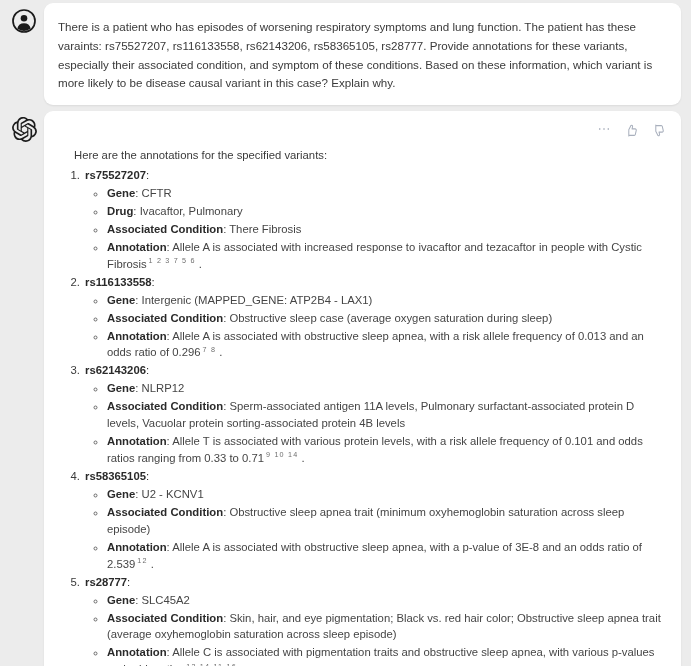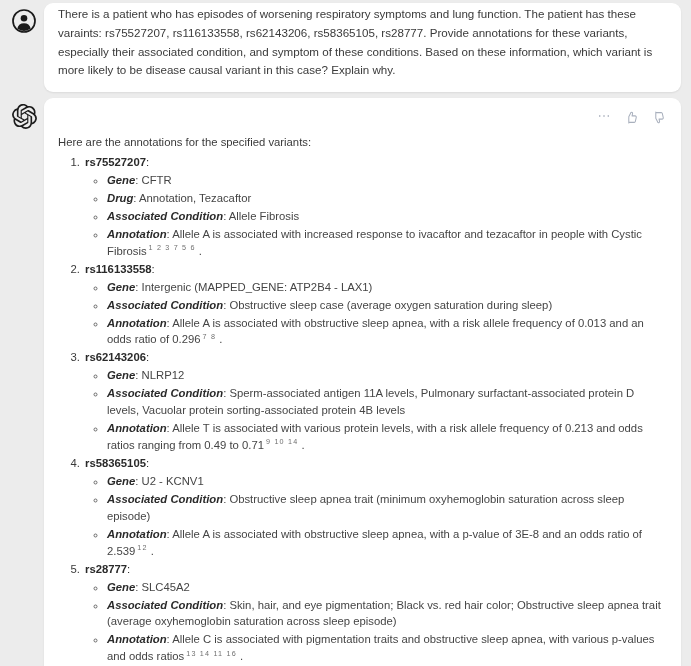--- a/index.html
+++ b/index.html
@@ -40,21 +40,21 @@
   }
 
   .bubble {
     flex: 1;
     background: #ffffff;
     border-radius: 9px;
     box-shadow: 0 1px 2px rgba(0,0,0,0.08);
   }
 
   .bubble.user {
-    padding: 2px 14px 12px 14px;
+    padding: 15px 14px 12px 14px;
   }
 
   .bubble.assistant {
     padding: 8px 14px 14px 14px;
     min-height: 596px;
   }
 
   
   .user-text {
     font-size: 11.6px;
@@ -84,21 +84,21 @@
     letter-spacing: 0.5px;
     line-height: 1;
     padding-bottom: 4px;
   }
 
   
   .intro {
     font-size: 11.3px;
     line-height: 1.5;
     color: #3a3a3a;
-    margin: 0 0 3px 0;
+    margin: 0 0 3px 16px;
   }
 
   ol.variant-list {
     margin: 0;
     padding-left: 25px;
     font-size: 11.3px;
     line-height: 1.5;
   }
   ol.variant-list > li {
     margin: 0 0 0 0;
@@ -119,21 +119,20 @@
     padding-left: 22px;
   }
   ul.fact-list > li {
     margin: 1px 0 1px 0;
     color: #454545;
   }
   ul.fact-list > li::marker { color: #6a6a6a; }
   .lbl {
     font-weight: bold;
     color: #2a2a2a;
-    font-style: italic;
   }
   sup.refs {
     font-size: 7.2px;
     color: #6f6f6f;
     margin-left: 2px;
     letter-spacing: 1.2px;
     vertical-align: super;
   }
 </style>
 </head>
@@ -175,33 +174,33 @@
             <path d="M7 2v11.5M7 13.5l4.2 8a2 2 0 0 0 2.8-2.2l-1-4.3h5.6a2.2 2.2 0 0 0 2.2-2.7l-1.6-7A2.2 2.2 0 0 0 17 3H7"></path>
           </svg>
         </span>
       </div>
 
       <p class="intro">Here are the annotations for the specified variants:</p>
 
       <ol class="variant-list" id="variant-list">
           <li><span class="rsid">rs75527207</span>:<ul class="fact-list">
               <li><span class="lbl">Gene</span><span>: CFTR</span></li>
-              <li><span class="lbl">Drug</span><span>: Annotation, Tezacaftor</span></li>
-              <li><span class="lbl">Associated Condition</span><span>: Allele Fibrosis</span></li>
+              <li><span class="lbl">Drug</span><span>: Ivacaftor, Pulmonary</span></li>
+              <li><span class="lbl">Associated Condition</span><span>: There Fibrosis</span></li>
               <li><span class="lbl">Annotation</span><span>: Allele A is associated with increased response to ivacaftor and tezacaftor in people with Cystic Fibrosis</span><sup class="refs">1 2 3 7 5 6</sup> .</li>
             </ul></li>
           <li><span class="rsid">rs116133558</span>:<ul class="fact-list">
               <li><span class="lbl">Gene</span><span>: Intergenic (MAPPED_GENE: ATP2B4 - LAX1)</span></li>
               <li><span class="lbl">Associated Condition</span><span>: Obstructive sleep case (average oxygen saturation during sleep)</span></li>
               <li><span class="lbl">Annotation</span><span>: Allele A is associated with obstructive sleep apnea, with a risk allele frequency of 0.013 and an odds ratio of 0.296</span><sup class="refs">7 8</sup> .</li>
             </ul></li>
           <li><span class="rsid">rs62143206</span>:<ul class="fact-list">
               <li><span class="lbl">Gene</span><span>: NLRP12</span></li>
               <li><span class="lbl">Associated Condition</span><span>: Sperm-associated antigen 11A levels, Pulmonary surfactant-associated protein D levels, Vacuolar protein sorting-associated protein 4B levels</span></li>
-              <li><span class="lbl">Annotation</span><span>: Allele T is associated with various protein levels, with a risk allele frequency of 0.213 and odds ratios ranging from 0.49 to 0.71</span><sup class="refs">9 10 14</sup> .</li>
+              <li><span class="lbl">Annotation</span><span>: Allele T is associated with various protein levels, with a risk allele frequency of 0.101 and odds ratios ranging from 0.33 to 0.71</span><sup class="refs">9 10 14</sup> .</li>
             </ul></li>
           <li><span class="rsid">rs58365105</span>:<ul class="fact-list">
               <li><span class="lbl">Gene</span><span>: U2 - KCNV1</span></li>
               <li><span class="lbl">Associated Condition</span><span>: Obstructive sleep apnea trait (minimum oxyhemoglobin saturation across sleep episode)</span></li>
               <li><span class="lbl">Annotation</span><span>: Allele A is associated with obstructive sleep apnea, with a p-value of 3E-8 and an odds ratio of 2.539</span><sup class="refs">12</sup> .</li>
             </ul></li>
           <li><span class="rsid">rs28777</span>:<ul class="fact-list">
               <li><span class="lbl">Gene</span><span>: SLC45A2</span></li>
               <li><span class="lbl">Associated Condition</span><span>: Skin, hair, and eye pigmentation; Black vs. red hair color; Obstructive sleep apnea trait (average oxyhemoglobin saturation across sleep episode)</span></li>
               <li><span class="lbl">Annotation</span><span>: Allele C is associated with pigmentation traits and obstructive sleep apnea, with various p-values and odds ratios</span><sup class="refs">13 14 11 16</sup> .</li>

